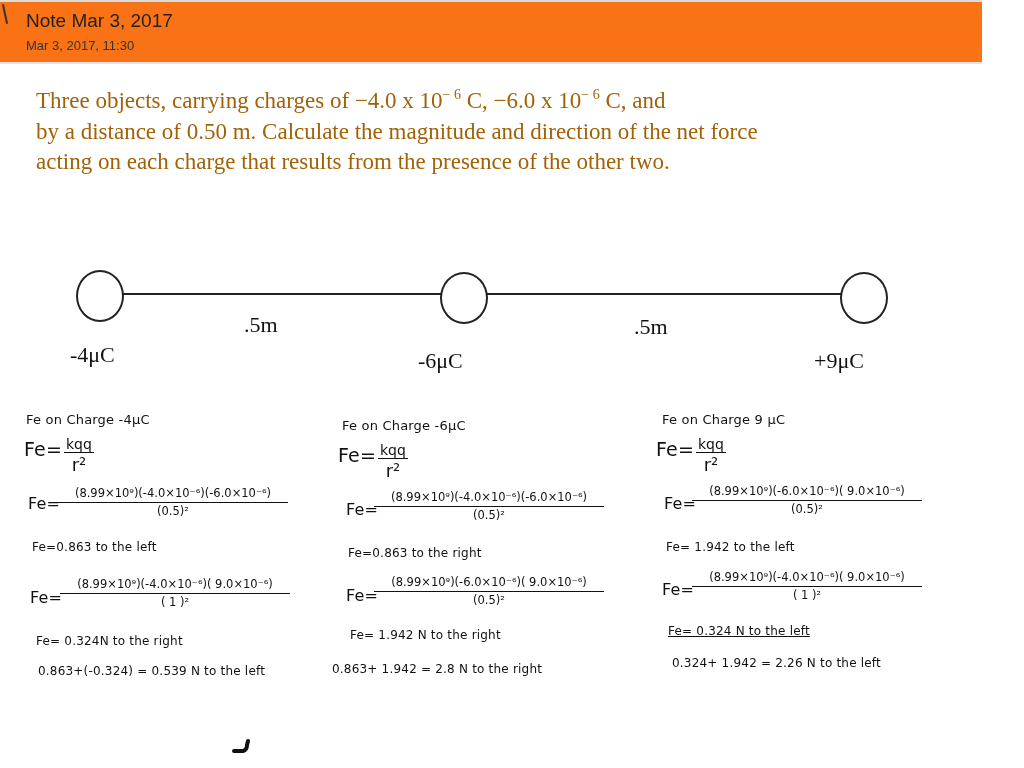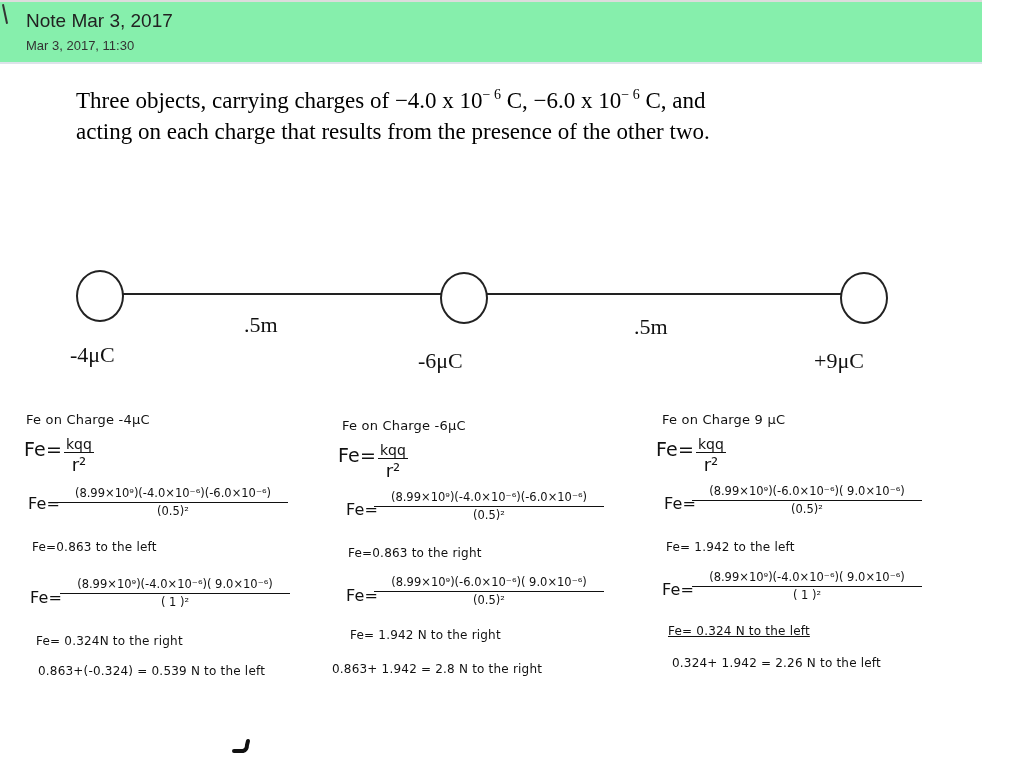--- a/index.html
+++ b/index.html
@@ -2,29 +2,29 @@
 <html><head>
 <meta charset="utf-8">
 <style>
   html, body { margin: 0; padding: 0; }
   body {
     width: 1024px; height: 768px; background: #ffffff; position: relative; overflow: hidden;
     font-family: "Liberation Sans", sans-serif; color: #111;
   }
   .topbar {
     position: absolute; left: 0; top: 0; width: 982px; height: 60px;
-    border-top: 2px solid #dcdcdc; border-bottom: 2px solid #dde3ea; background: #86efac;
+    border-top: 2px solid #dcdcdc; border-bottom: 2px solid #dde3ea; background: #f97316;
   }
   .note-title { position: absolute; left: 26px; top: 8px; font-size: 19px; color: #222; }
   .note-date { position: absolute; left: 26px; top: 36px; font-size: 13px; color: #333; }
   .tick-mark { position: absolute; left: 4px; top: 2px; width: 2px; height: 20px; background: #333; transform: rotate(-12deg); }
 
   .problem {
     position: absolute; left: 36px; top: 86px; width: 920px;
-    font-family: "Liberation Serif", serif; font-size: 23px; line-height: 30.5px; color: #000000; margin-left: 40px;
+    font-family: "Liberation Serif", serif; font-size: 23px; line-height: 30.5px; color: #a16207;
   }
   .problem sup { font-size: 14px; vertical-align: 9px; line-height: 0; }
 
   .diagram { position: absolute; left: 0; top: 260px; width: 1024px; height: 130px; }
   .hline { position: absolute; top: 33px; height: 2px; background: #222; }
   .charge-circle {
     position: absolute; top: 10px; width: 44px; height: 48px; border: 2px solid #222; border-radius: 50%; background: #fff;
   }
   .diag-label { position: absolute; font-family: "Liberation Serif", serif; font-size: 22px; color: #111; }
 
@@ -44,20 +44,21 @@
 <body>
 
 <div class="topbar">
   <div class="tick-mark"></div>
   <div class="note-title">Note Mar 3, 2017</div>
   <div class="note-date">Mar 3, 2017, 11:30</div>
 </div>
 
 <div class="problem">
   <div><span>Three objects, carrying charges of  −4.0  x  10</span><sup>− 6</sup><span> C, −6.0  x  10</span><sup>− 6</sup><span> C, and</span></div>
+  <div>by a distance of 0.50 m.  Calculate the magnitude and direction of the net force</div>
   <div>acting on each charge that results from the presence of the other two.</div>
 </div>
 
 <div class="diagram">
   <div class="hline" style="left:120px; width:322px;"></div>
   <div class="hline" style="left:486px; width:356px;"></div>
   <div class="charge-circle" style="left:76px;"></div>
   <div class="charge-circle" style="left:440px; top:12px;"></div>
   <div class="charge-circle" style="left:840px; top:12px;"></div>
   <div class="diag-label" style="left:244px; top:52px;">.5m</div>

